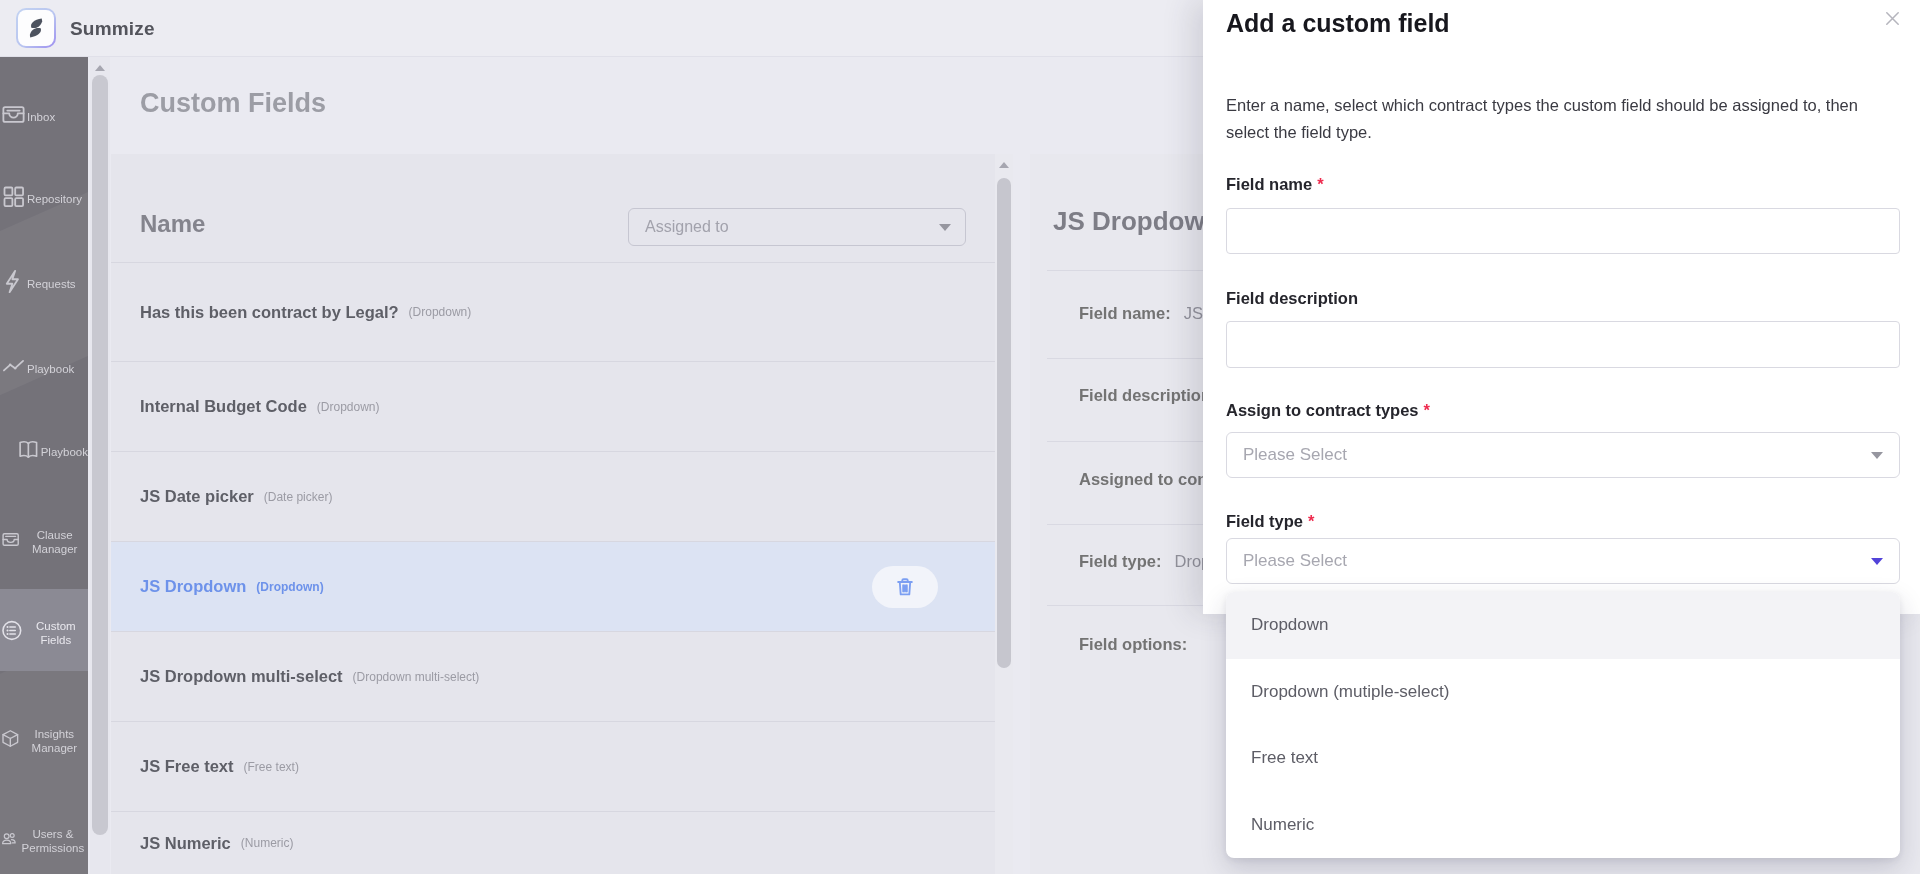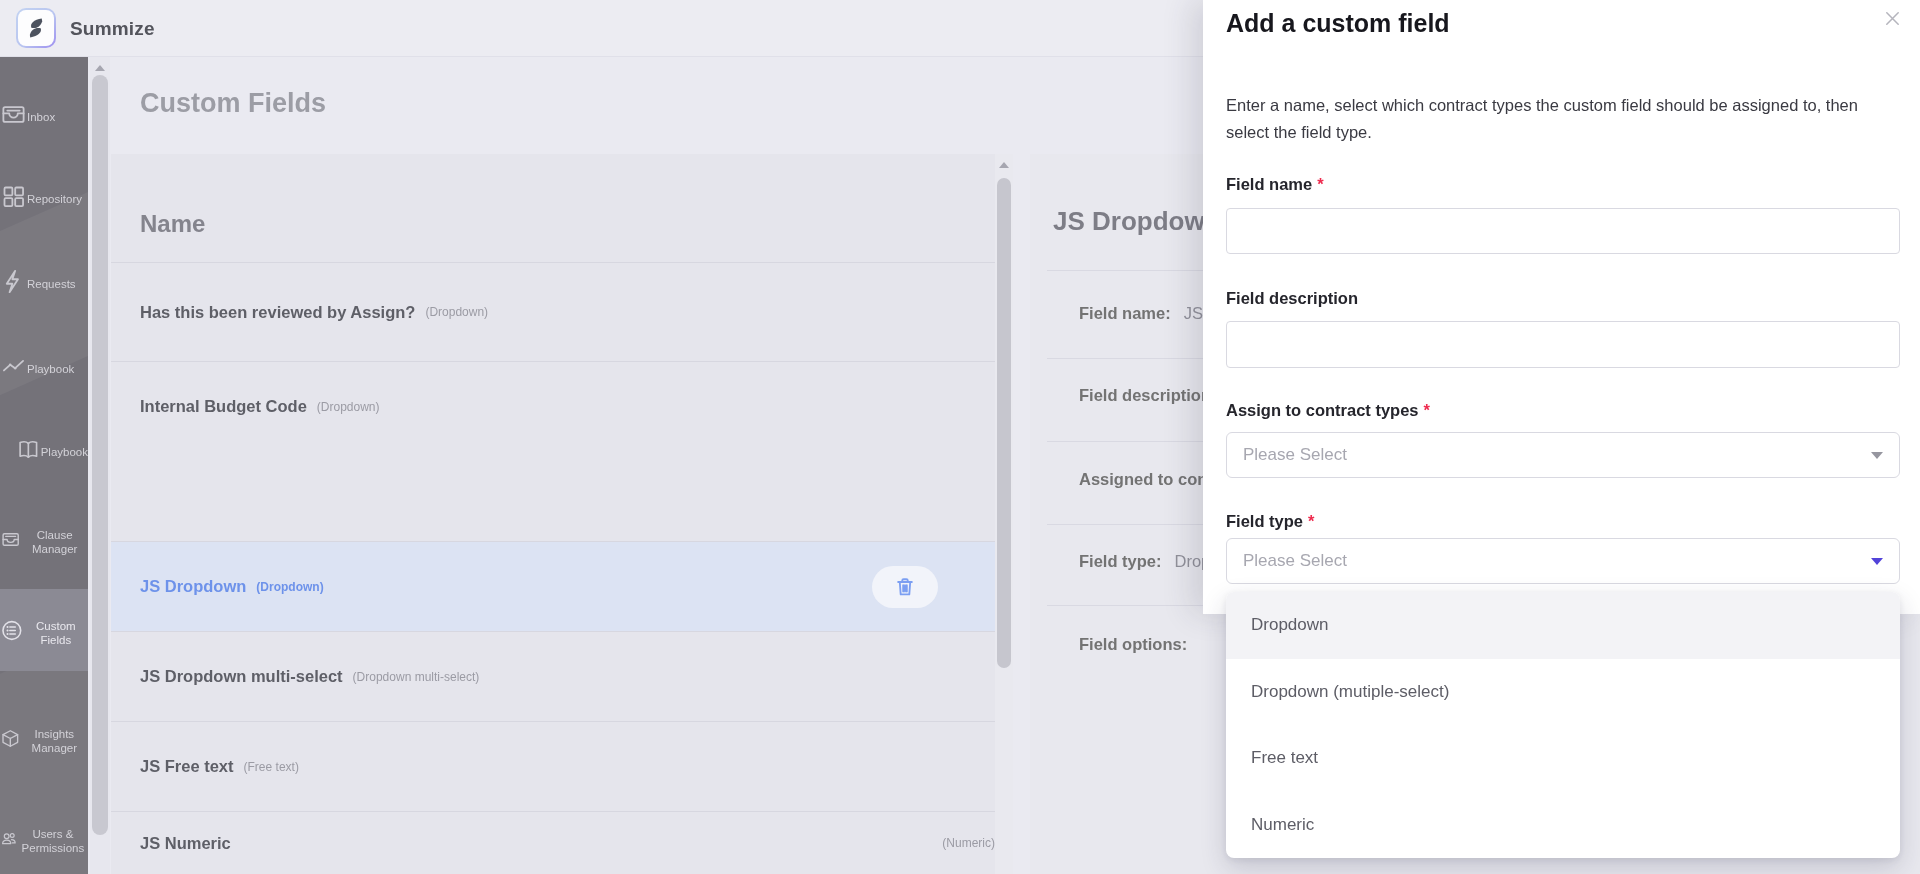--- a/index.html
+++ b/index.html
@@ -201,28 +201,36 @@
 <div class="vscroll scroll-main">
   <div class="arrow-up"></div>
   <div class="thumb"></div>
 </div>
 
 <div class="page-title">Custom Fields</div>
 
 <div class="list-panel">
   <div class="col-name">Name</div>
 
+  <div class="assigned-select">
+    <span class="ph">Assigned to</span>
+    <span class="caret"></span>
+  </div>
 
   <div class="lrow" style="top:108px;height:99px;">
-    <span class="nm">Has this been reviewed by Assign?</span>
+    <span class="nm">Has this been contract by Legal?</span>
     <span class="tp">(Dropdown)</span>
   </div>
   <div class="lrow" style="top:207px;height:90px;">
     <span class="nm">Internal Budget Code</span>
     <span class="tp">(Dropdown)</span>
+  </div>
+  <div class="lrow" style="top:297px;height:90px;">
+    <span class="nm">JS Date picker</span>
+    <span class="tp">(Date picker)</span>
   </div>
   <div class="lrow selected" style="top:387px;height:90px;">
     <span class="nm">JS Dropdown</span>
     <span class="tp" style="font-weight:bold;">(Dropdown)</span>
     <div class="trash-btn">
       <svg width="22" height="22" viewBox="0 0 24 24">
         <path d="M4.5 6.5h15"></path>
         <path d="M9 6.5 V5 a1.5 1.5 0 0 1 1.5-1.5 h3 A1.5 1.5 0 0 1 15 5 v1.5"></path>
         <path d="M6.3 6.5 l1 13.5 h9.4 l1-13.5"></path>
         <path d="M10 10v7 M12 10v7 M14 10v7"></path>
@@ -230,21 +238,21 @@
     </div>
   </div>
   <div class="lrow" style="top:477px;height:90px;">
     <span class="nm">JS Dropdown multi-select</span>
     <span class="tp">(Dropdown multi-select)</span>
   </div>
   <div class="lrow" style="top:567px;height:90px;">
     <span class="nm">JS Free text</span>
     <span class="tp">(Free text)</span>
   </div>
-  <div class="lrow" style="top:657px;height:63px;justify-content:space-between;">
+  <div class="lrow" style="top:657px;height:63px;">
     <span class="nm">JS Numeric</span>
     <span class="tp">(Numeric)</span>
   </div>
 </div>
 
 <div class="vscroll scroll-list">
   <div class="arrow-up"></div>
   <div class="thumb"></div>
 </div>
 

